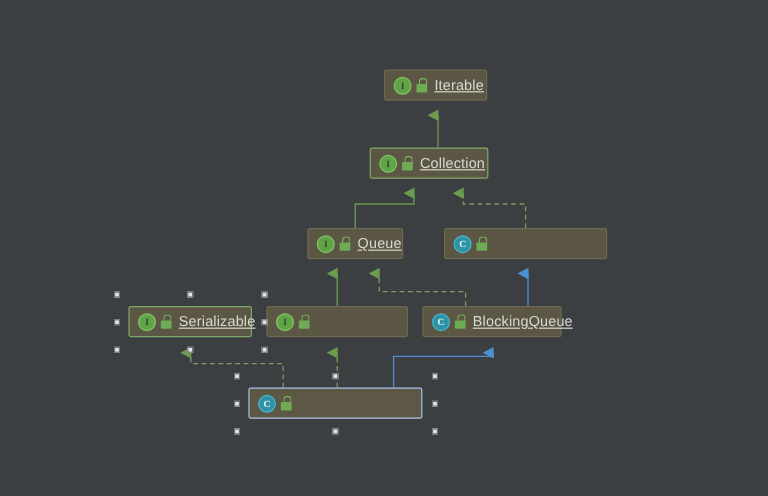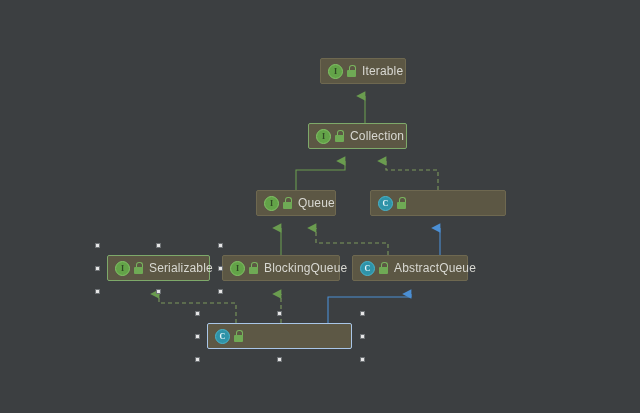--- a/index.html
+++ b/index.html
@@ -34,20 +34,21 @@
   .node.sel-green {
     border: 1px solid #7ea96a;
   }
   .node.sel-blue {
     border: 1px solid #a9c6e8;
     background: #5d5845;
   }
   .node-label {
     margin-left: 5px;
     letter-spacing: .15px;
+    text-decoration: underline;
   }
   
   .ico {
     width: 13px;
     height: 13px;
     border-radius: 50%;
     flex: 0 0 auto;
     display: inline-block;
     position: relative;
     font-size: 8px;
@@ -207,30 +208,29 @@
     </span>
     <span class="node-label">Serializable</span>
   </div>
 
   <div class="node" id="n-blockingqueue" style="left: 222px; top: 255px; width: 118px;">
     <span class="ico ico-i">I</span>
     <span class="ico-lock">
       <span class="shackle"></span>
         <span class="body"></span>
     </span>
-    <span class="node-label">BlockingQueue</span>
   </div>
 
   <div class="node" id="n-abstractqueue" style="left: 352px; top: 255px; width: 116px;">
     <span class="ico ico-c">C</span>
     <span class="ico-lock">
       <span class="shackle"></span>
         <span class="body"></span>
     </span>
-    <span class="node-label">AbstractQueue</span>
+    <span class="node-label">BlockingQueue</span>
   </div>
 
   <div class="node sel-blue" id="n-arrayblockingqueue" style="left: 207px; top: 323px; width: 145px;">
     <span class="ico ico-c">C</span>
     <span class="ico-lock">
       <span class="shackle"></span>
         <span class="body"></span>
     </span>
   </div>
 

